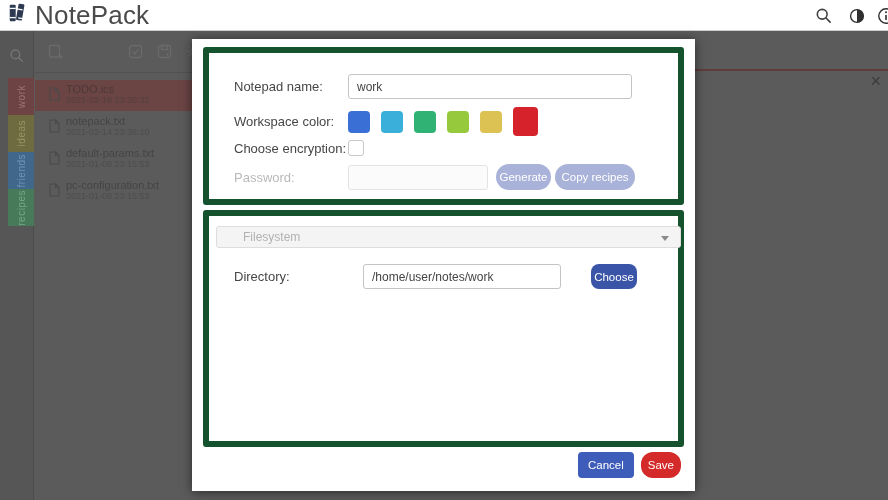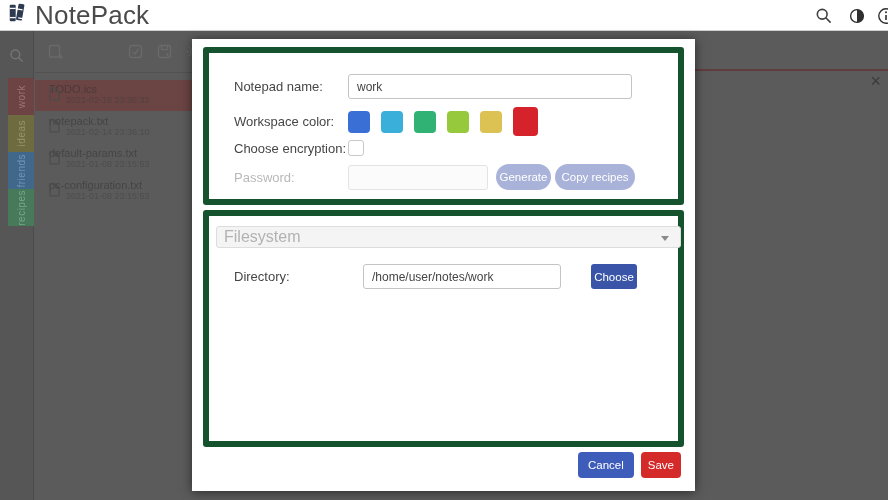--- a/index.html
+++ b/index.html
@@ -25,21 +25,21 @@
   .ws-tabs { position:absolute; left:8px; top:47px; width:26px; }
   .ws-tab { width:26px; height:37px; display:flex; align-items:center; justify-content:center; cursor:pointer; }
   .ws-tab span { writing-mode:vertical-rl; transform:rotate(180deg); font-size:10px; letter-spacing:.5px; }
 
   .filelist { position:absolute; left:35px; top:0; width:160px; height:100%; }
   .fl-toolbar { position:relative; height:42px; border-bottom:1px solid #525252; }
   .fl-toolbar .ticon { position:absolute; top:13px; }
   .file-rows { position:absolute; left:0; top:49px; width:160px; }
   .file-row { position:relative; height:31px; margin-bottom:1px; padding:3px 0 0 14px; cursor:pointer; }
   .file-row .doc-icon { position:absolute; left:14px; top:7px; }
-  .file-name { display:block; font-size:11px; color:#454545; white-space:nowrap; }
+  .file-name { display:block; margin-left:17px; font-size:11px; color:#454545; white-space:nowrap; }
   .file-date { display:block; margin-left:17px; font-size:9px; color:#4d4d4d; white-space:nowrap; }
   .file-row.selected { background:#6b4444; }
   .file-row.selected .file-name { color:#4e3838; }
   .file-row.selected .file-date { color:#553f3f; }
 
   .editor { position:absolute; left:195px; top:0; right:0; height:100%; }
   .editor-topline { position:absolute; left:0; top:38px; width:100%; height:2px; background:#613c3c; }
   .editor-close { position:absolute; right:7px; top:42px; font-size:18px; line-height:16px; color:#3a3a3a; cursor:pointer; }
 
   
@@ -68,33 +68,33 @@
 
   .checkbox { width:16px; height:16px; border:1px solid #c9c9c9; border-radius:3px; background:#fff; cursor:pointer; }
 
   .btn { border:none; border-radius:3px; color:#fff; font-family:"Liberation Sans",sans-serif;
          font-size:11.5px; cursor:pointer; display:inline-flex; align-items:center; justify-content:center; }
   .btn-muted { background:var(--disabled-btn,#a9b2d8); height:26px;border-radius:13px; }
   .gen-btn { width:55px; margin-left:8px; }
   .copy-btn { width:80px; margin-left:4px; }
 
   .select-box { position:absolute; left:7px; top:10px; width:465px; height:22px; background:#f4f4f4;
-                border:1px solid #ddd; border-radius:3px; display:flex; align-items:center; padding:0 7px;
-                color:#b2b2b2; font-size:16px; cursor:default; }
+                border:1px solid #ddd; border-radius:3px; display:flex; align-items:center; padding:0 26px;
+                color:#b2b2b2; font-size:12px; cursor:default; }
   .select-caret { position:absolute; right:11px; top:9px; width:0; height:0;
                   border-left:4px solid transparent; border-right:4px solid transparent; border-top:5px solid #8a8a8a; }
 
   .dir-row { position:absolute; left:0; top:48px; width:100%; height:14px; }
   .dir-label { position:absolute; left:25px; top:5px; font-size:13px; color:#464646; }
   .dir-input { position:absolute; left:154px; top:0; width:198px; }
-  .choose-btn { position:absolute; left:382px; top:0; width:46px; height:25px; background:var(--choose-bg,#3a55a7); border-radius:3px; }
+  .choose-btn { position:absolute; left:382px; top:0; width:46px; height:25px; background:var(--choose-bg,#3a55a7); border-radius:8px; }
 
   .modal-footer { position:absolute; right:14px; top:413px; display:flex; gap:7px; }
   .cancel-btn { height:26px; padding:0 10px; background:var(--cancel-bg,#3e5cba); border-radius:4px; }
-  .save-btn { height:26px; padding:4px 7px; background:var(--save-bg,#d42a2a); border-radius:4px; }
+  .save-btn { height:26px; padding:4px 7px; background:var(--save-bg,#d42a2a); border-radius:12px; }
 </style>
 </head>
 <body>
 
 <div class="screen" style="--choose-bg: #3a55a7; --cancel-bg: #3e5cba; --save-bg: #d42a2a; --disabled-btn: #a9b2d8;">
 
   <header class="app-header">
     <div class="logo-wrap">
       <span>
         <svg width="22" height="22" viewBox="0 0 24 24">

